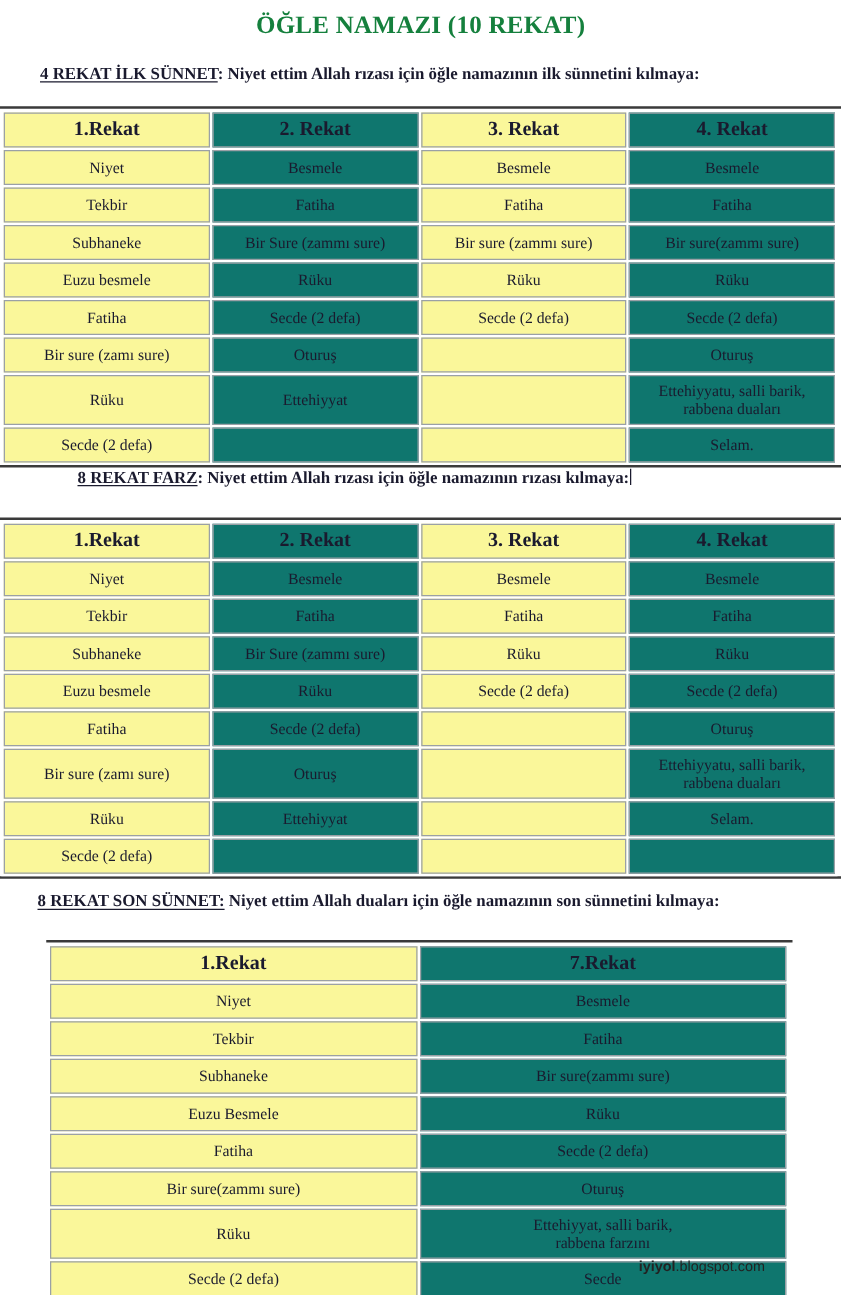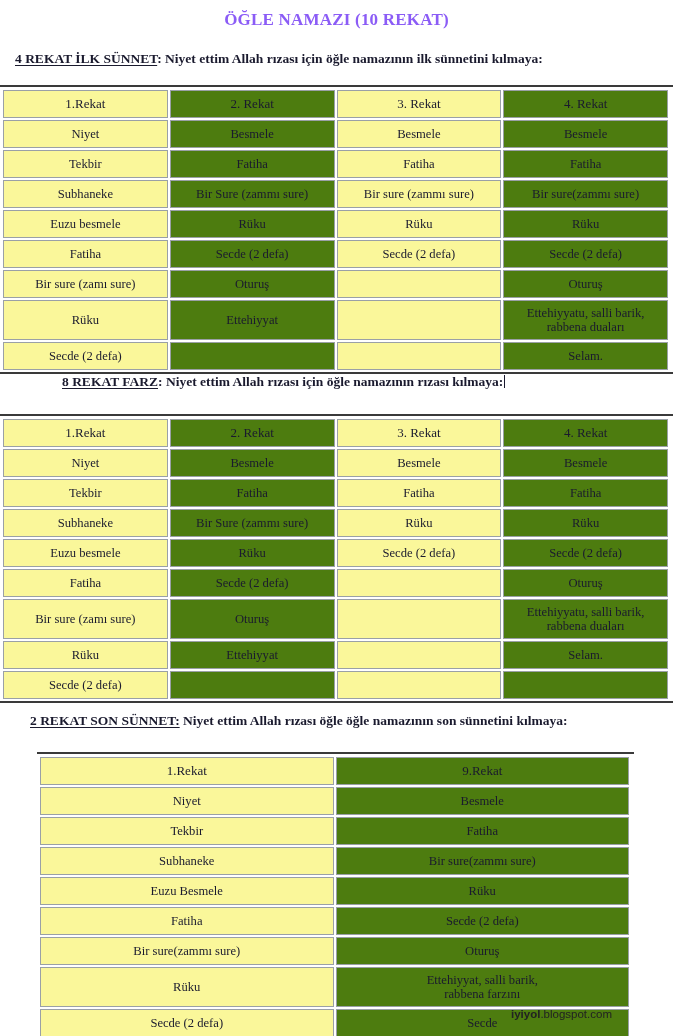--- a/index.html
+++ b/index.html
@@ -12,38 +12,38 @@
     height: 1036px;
     position: relative;
     font-family: "Liberation Serif", "DejaVu Serif", serif;
     color: #1a1a2e;
     overflow: hidden;
   }
 
   
   .doc-title {
     text-align: center;
-    color: #8b5cf6;
+    color: #15803d;
     font-weight: bold;
-    font-size: 17px;
+    font-size: 20px;
     letter-spacing: 0.2px;
     margin: 8px 0 0 0;
     padding: 0;
     line-height: 24px;
     font-family: "Liberation Serif", "DejaVu Serif", serif;
   }
 
   
   .section-head {
     font-size: 13.5px;
     font-weight: bold;
     line-height: 16px;
     white-space: nowrap;
   }
-  .sec1 { margin: 19px 0 0 15px; }
+  .sec1 { margin: 19px 0 0 32px; }
   .sec2 { margin: 0; position: absolute; left: 62px; top: 374px; }
   .sec3 { margin: 0; position: absolute; left: 30px; top: 713px; }
 
   .sec-label {
     text-decoration: underline;
     text-underline-offset: 2px;
   }
   .sec-body { font-weight: bold; }
 
   .caret {
@@ -64,23 +64,23 @@
     font-size: 12.6px;
   }
   .grid td {
     border: 1px solid #9aa0a6;
     text-align: center;
     vertical-align: middle;
     padding: 2px 3px;
     line-height: 14px;
     font-weight: normal;
   }
-  .grid td.hdr { font-weight: normal; font-size: 13px; }
+  .grid td.hdr { font-weight: bold; font-size: 16px; }
   .yel { background: #faf79a; }
-  .blu { background: #4d7c0f; }
+  .blu { background: #0f766e; }
 
   .table-wrap {
     position: absolute;
     border-top: 2px solid #3a3a3a;
     border-bottom: 2px solid #3a3a3a;
     box-sizing: border-box;
   }
 
   
   #table1-wrap { left: 0px; top: 85px; width: 673px; }
@@ -260,33 +260,33 @@
           <td class="yel">Secde (2 defa)</td>
           <td class="blu"></td>
           <td class="yel"></td>
           <td class="blu"></td>
         </tr>
       </tbody>
   </table>
 </div>
 
 <div class="section-head sec3">
-  <span class="sec-label">2 REKAT SON SÜNNET:</span><span class="sec-body"> Niyet ettim Allah rızası öğle öğle namazının son sünnetini kılmaya:</span>
+  <span class="sec-label">8 REKAT SON SÜNNET:</span><span class="sec-body"> Niyet ettim Allah duaları için öğle namazının son sünnetini kılmaya:</span>
 </div>
 
 <div class="table-wrap" id="table3-wrap">
   <table class="grid" id="table3">
     <colgroup>
         <col class="c">
         <col class="c">
       </colgroup>
     <tbody>
         <tr class="r-norm">
           <td class="hdr yel">1.Rekat</td>
-          <td class="hdr blu">9.Rekat</td>
+          <td class="hdr blu">7.Rekat</td>
         </tr>
         <tr class="r-norm">
           <td class="yel">Niyet</td>
           <td class="blu">Besmele</td>
         </tr>
         <tr class="r-norm">
           <td class="yel">Tekbir</td>
           <td class="blu">Fatiha</td>
         </tr>
         <tr class="r-norm">

